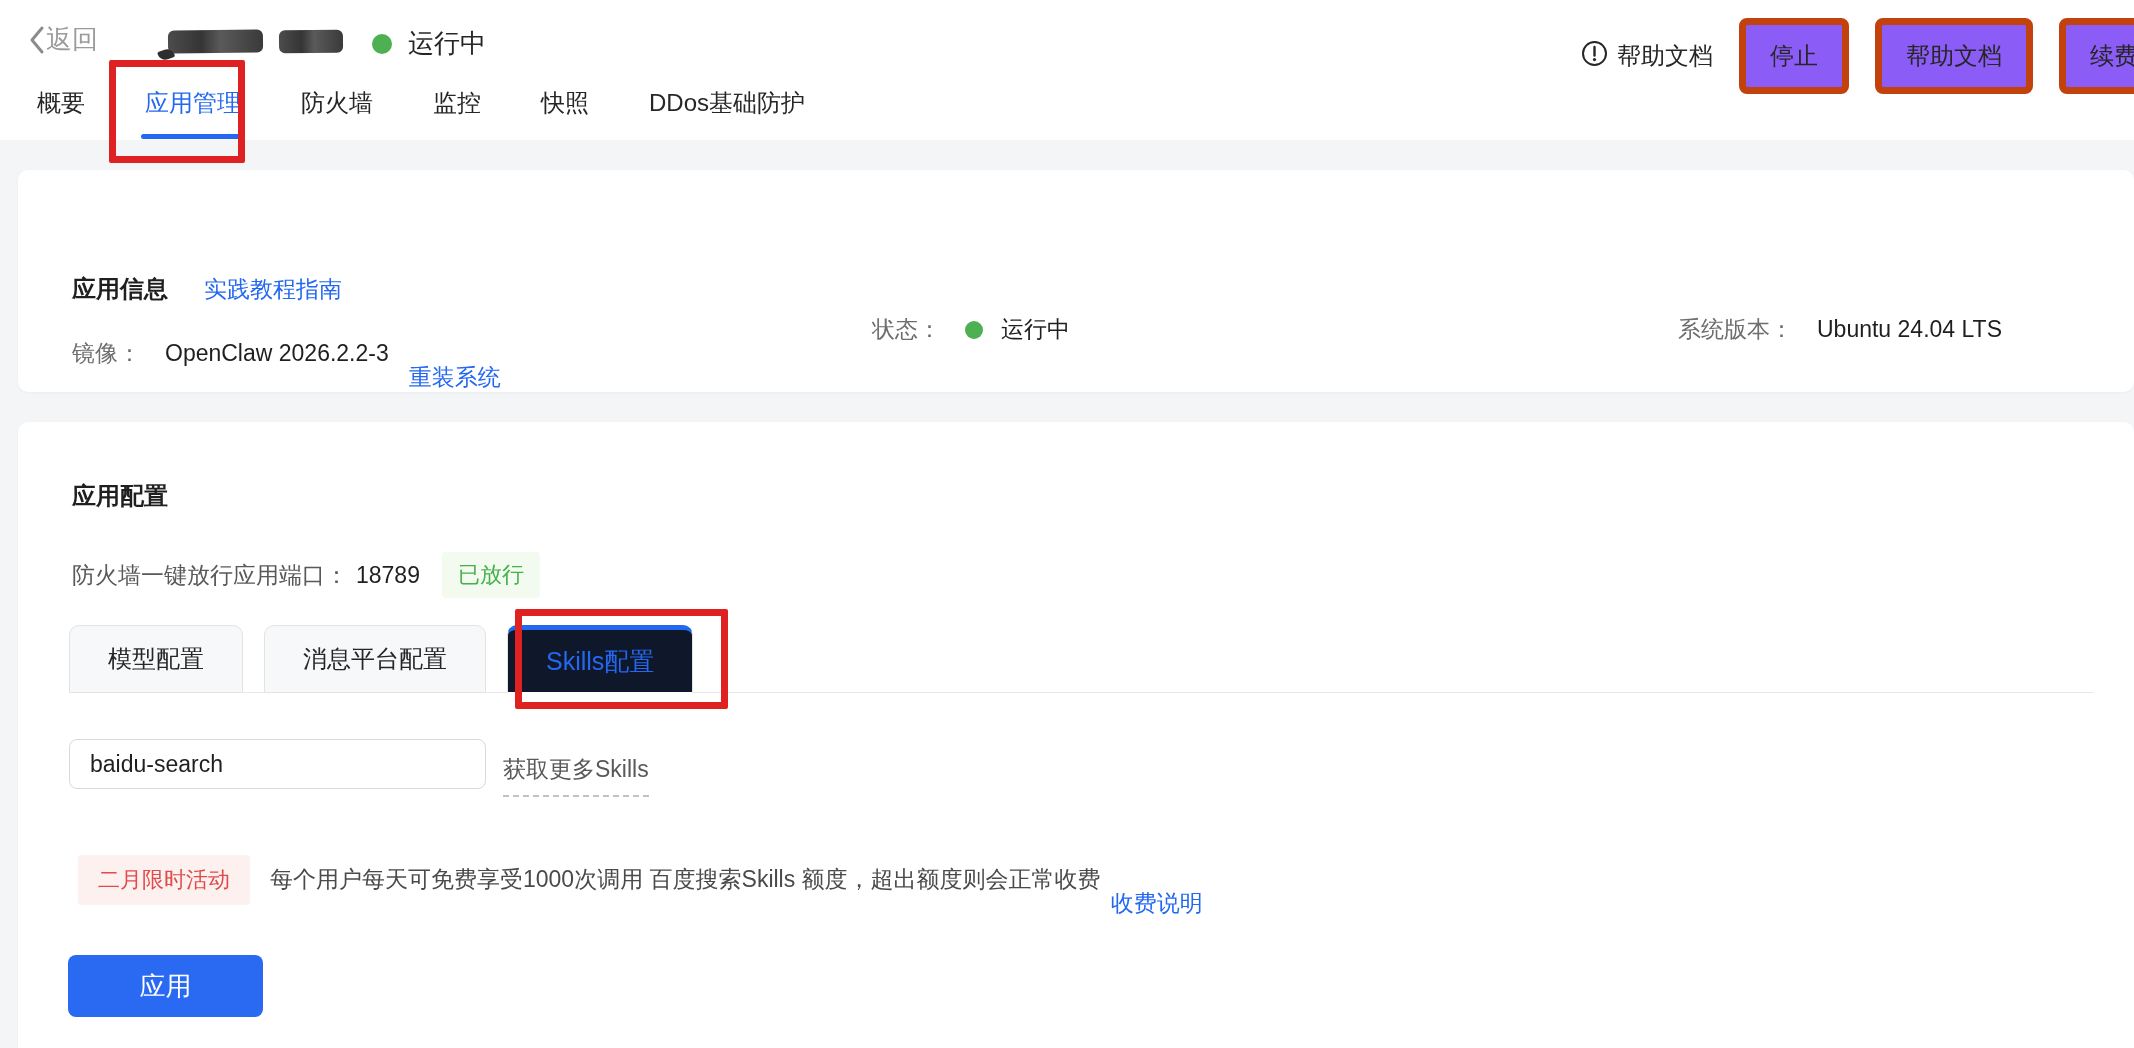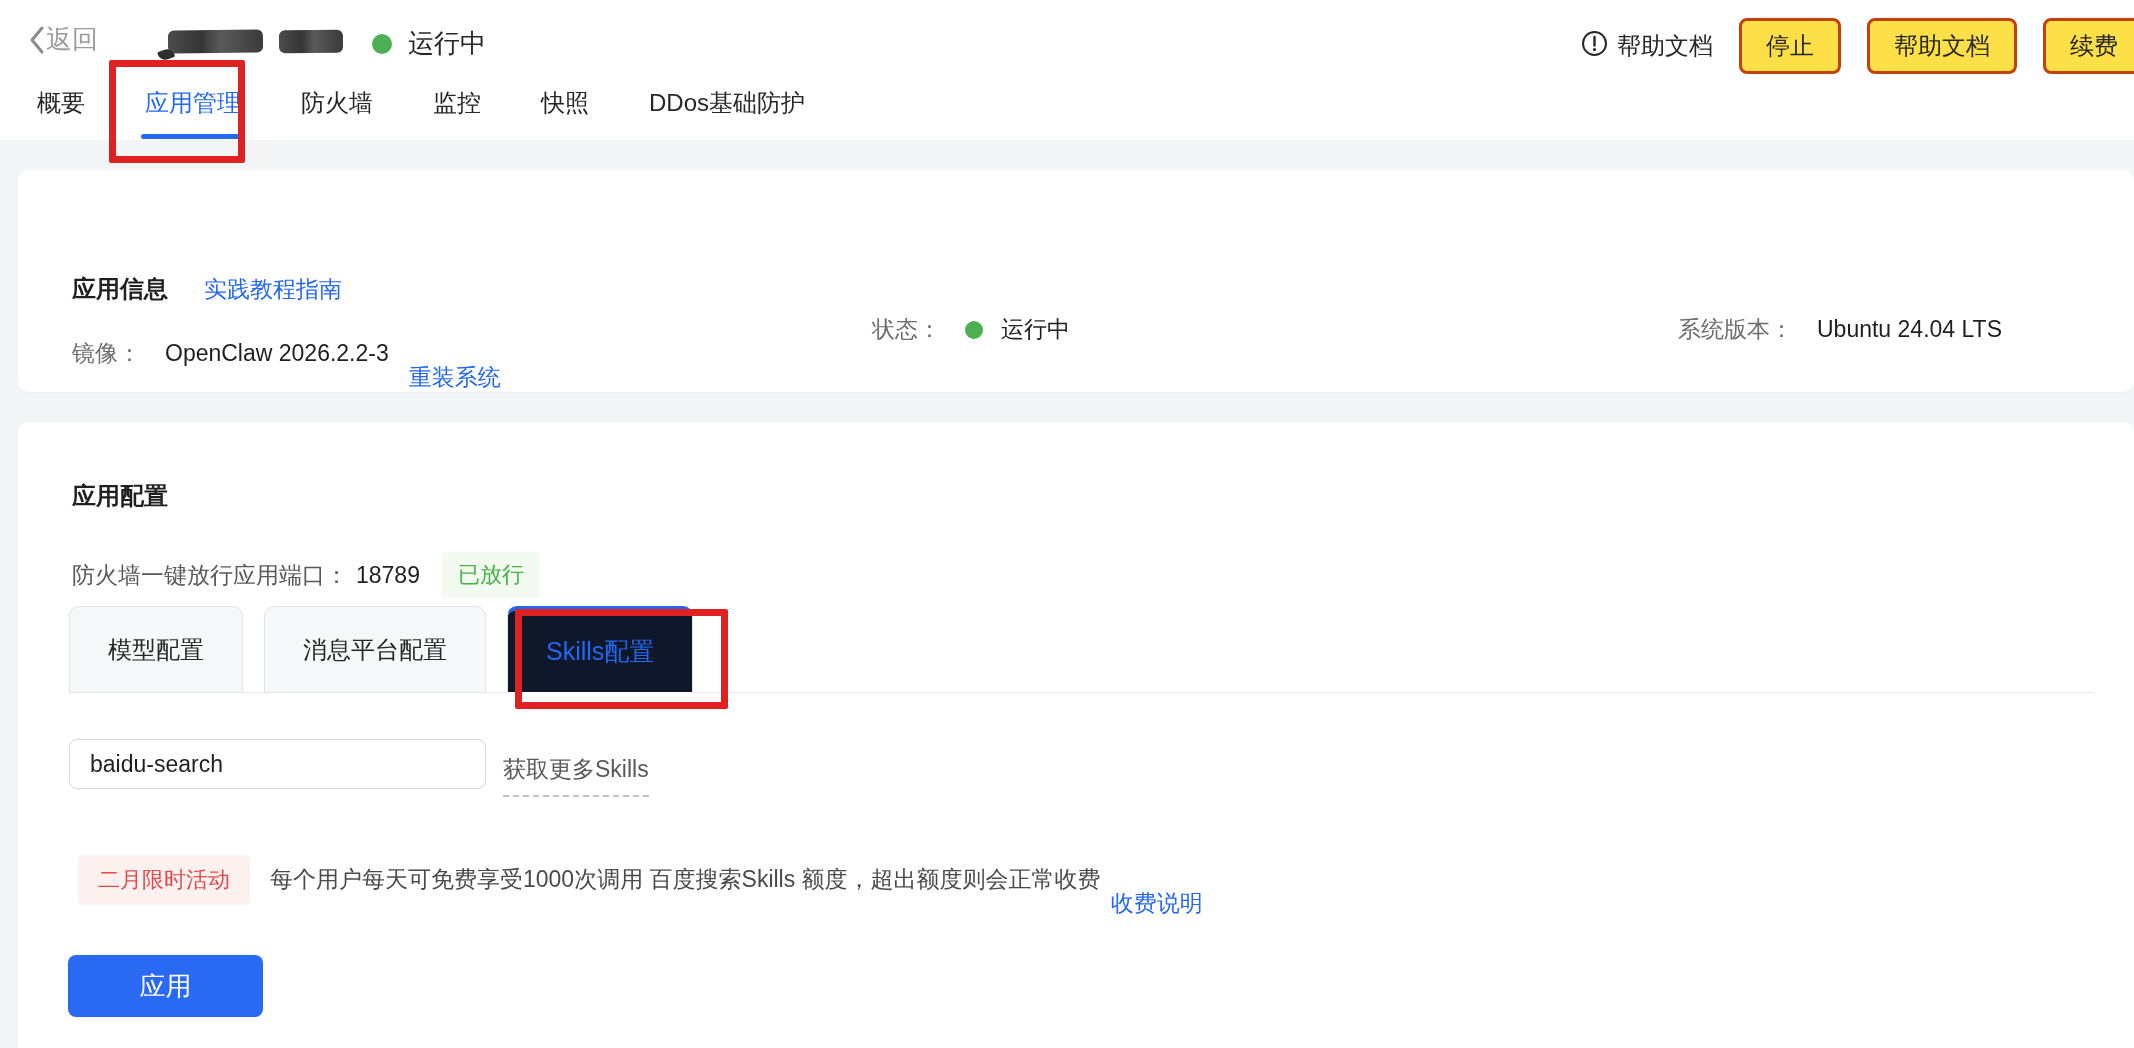--- a/index.html
+++ b/index.html
@@ -39,22 +39,22 @@
   .hdr-status { position:absolute; left:372px; top:26px; display:flex; align-items:center; gap:16px; }
   .dot { width:20px; height:20px; border-radius:50%; background:#4db052; }
   .hdr-status .txt { font-size:26px; color:#262626; }
 
   .hdr-actions {
     position:absolute; top:18px; left:1581px;
     display:flex; align-items:center; gap:26px; white-space:nowrap;
   }
   .help-link { display:flex; align-items:center; gap:9px; font-size:24px; color:#262626; cursor:pointer; }
   .hdr-btn {
-    height:56px; padding:0 24px; background:#fde047;
-    border:3px solid #c2410c; border-radius:8px;
+    height:76px; padding:0 24px; background:#8b5cf6;
+    border:7px solid #c2410c; border-radius:8px;
     font-size:24px; color:#262626; cursor:pointer;
     display:flex; align-items:center; font-family:inherit;
   }
 
   .nav-tabs {
     position:absolute; left:37px; top:87px;
     display:flex; gap:60px;
   }
   .nav-tab {
     position:relative; height:52px; font-size:24px; color:#262626;
@@ -97,21 +97,21 @@
     margin-left:22px; background:#f3faf0; color:#45b249;
     font-size:22px; padding:8px 16px; border-radius:4px;
   }
 
   .cfg-tabs {
     position:absolute; left:51px; right:40px; top:202px; height:69px;
     display:flex; align-items:flex-end;
     border-bottom:1px solid #e9e9e9;
   }
   .cfg-tab {
-    height:87px; padding:0 38px; margin-right:21px; margin-bottom:-1px;
+    height:68px; padding:0 38px; margin-right:21px; margin-bottom:-1px;
     display:flex; align-items:center; justify-content:center;
     background:#f7f8fa; border:1px solid #e3e3e3;
     border-radius:10px 10px 0 0; font-size:24px; color:#262626;
     cursor:pointer; white-space:nowrap;
   }
   .cfg-tab.active {
     background:#0f172a; color:#2468f2; font-size:25px;
     border-top:5px solid #2468f2; border-bottom:1px solid #fff;
   }
 

